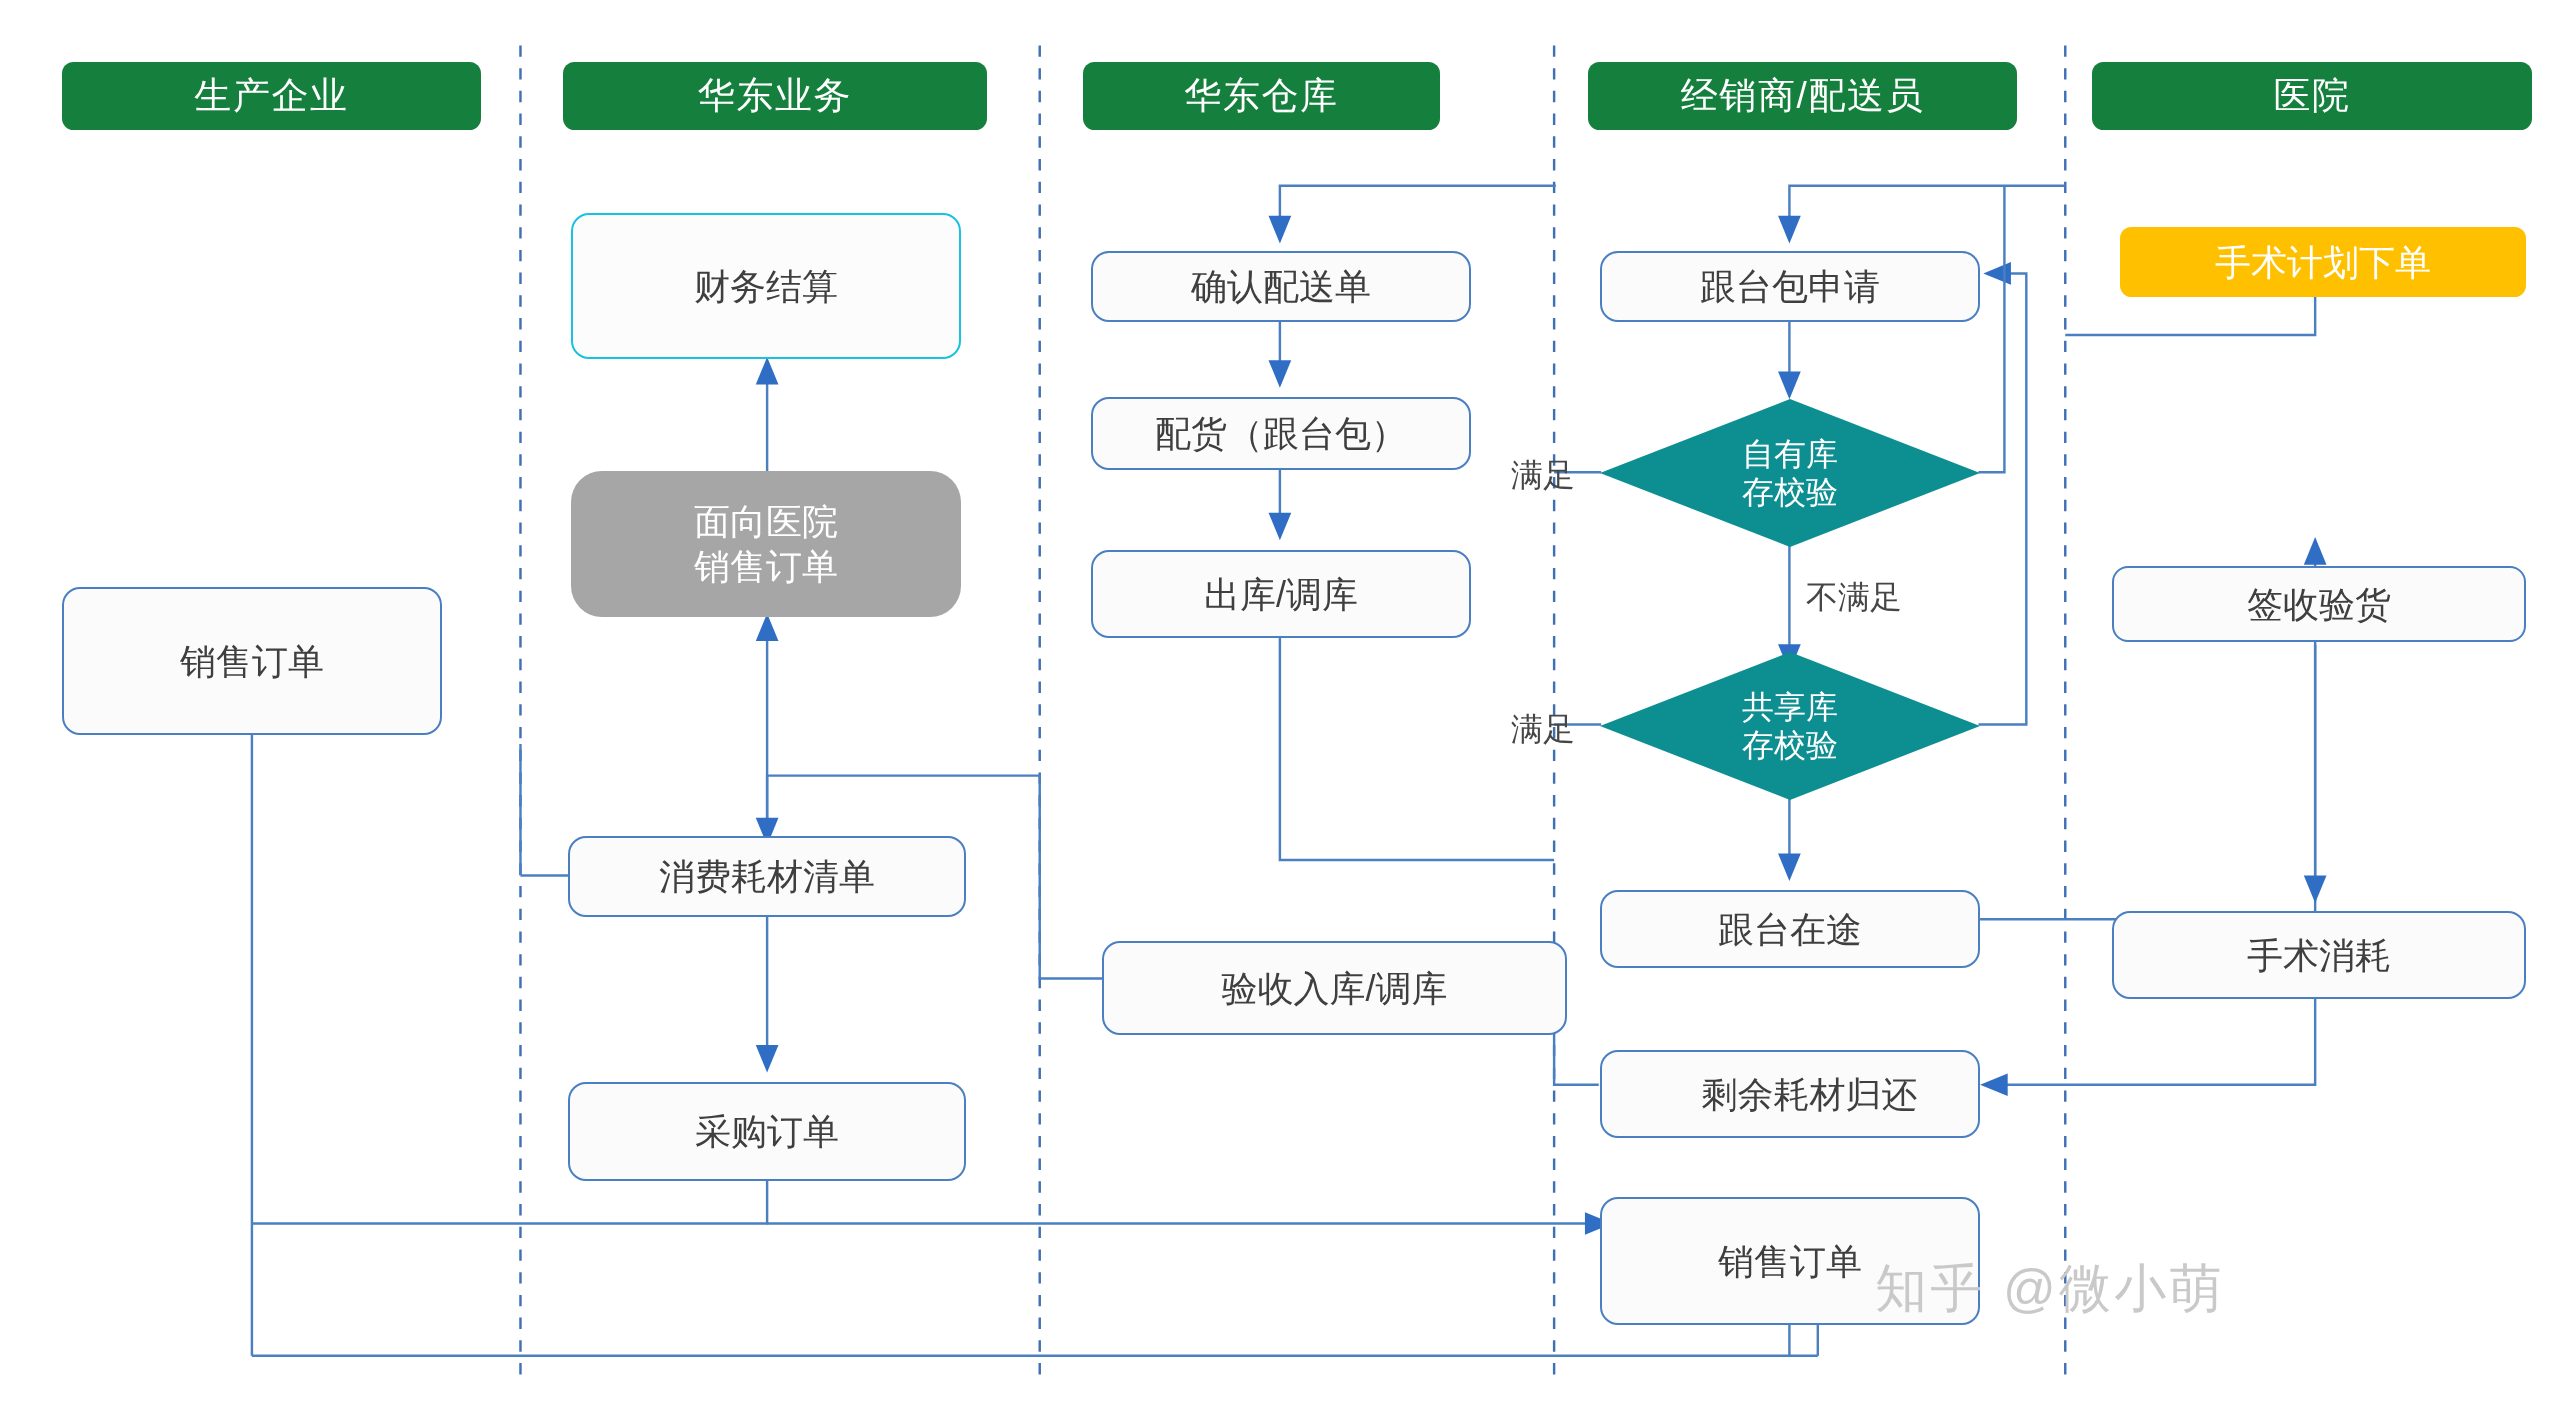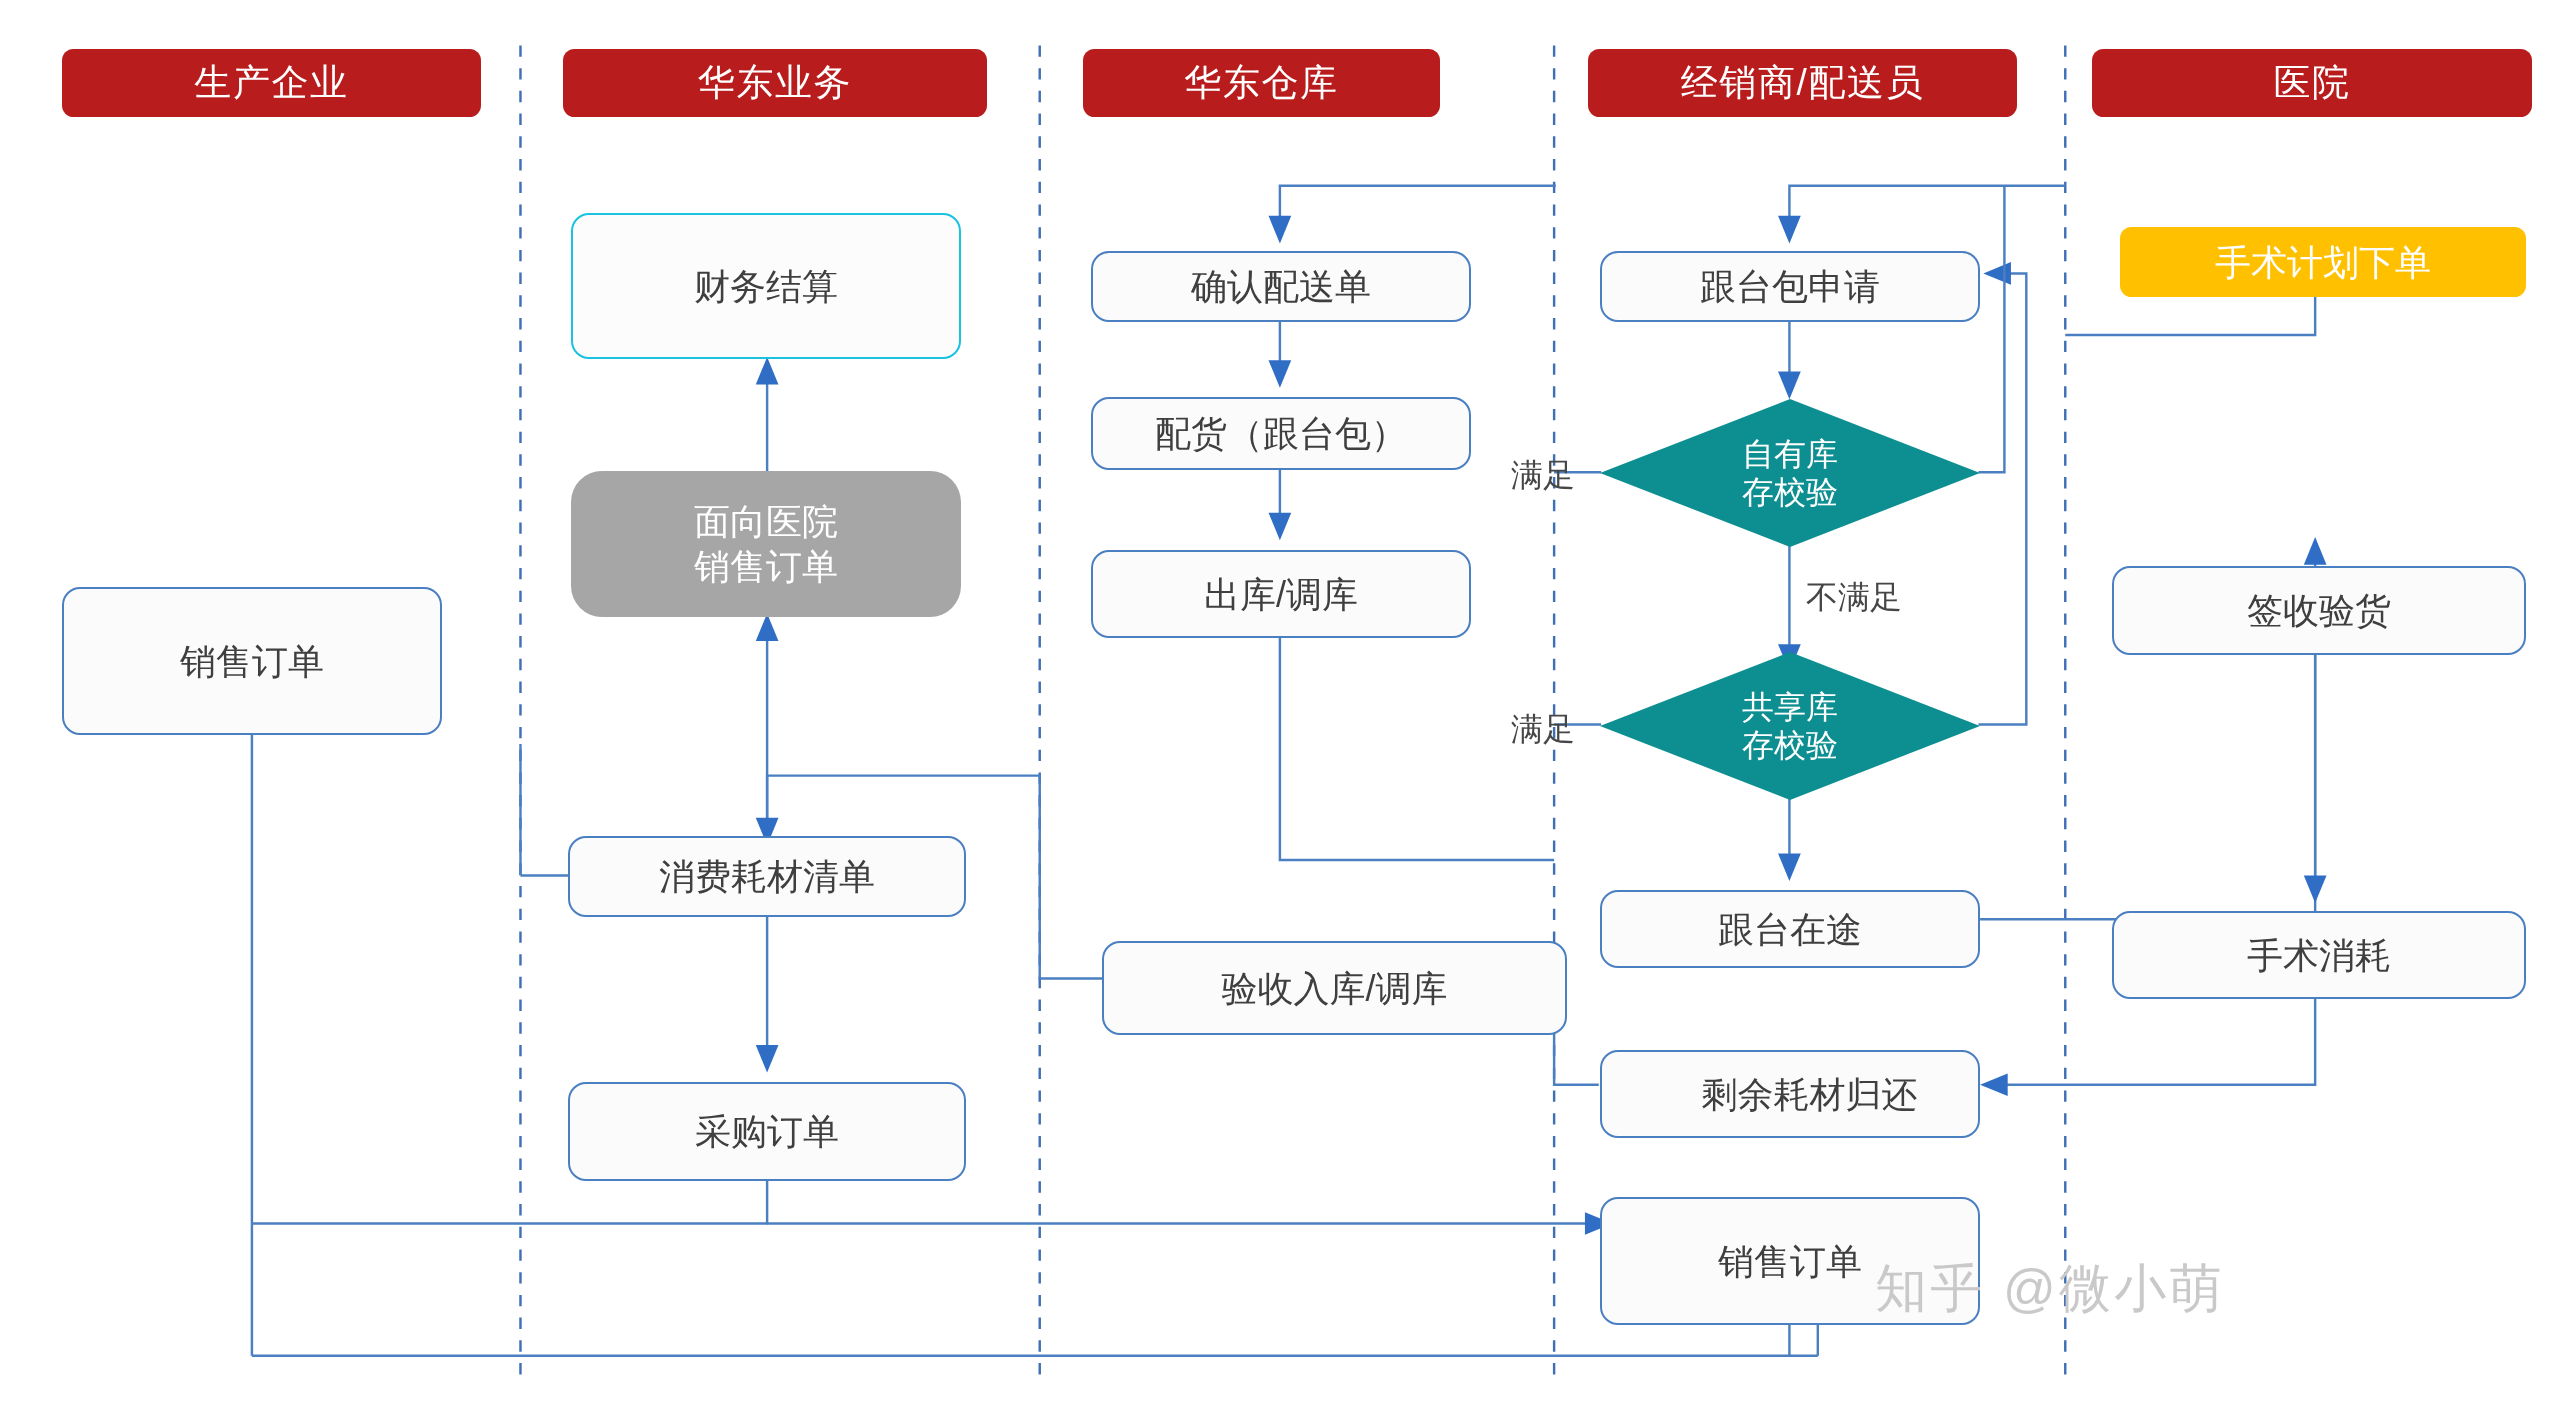--- a/index.html
+++ b/index.html
@@ -45,25 +45,26 @@
     position: absolute;
     box-sizing: border-box;
     display: flex;
     align-items: center;
     justify-content: center;
     text-align: center;
     line-height: 1.25;
     border-radius: 18px;
   }
   .node-header {
-    background: #b91c1c;
+    background: #15803d;
     color: #ffffff;
     font-size: 37px;
     border-radius: 11.4px;
     letter-spacing: 1.6px;
+    margin-top: 13px;
   }
   .node-plain {
     background: #fbfbfb;
     border: 2.4px solid #4a7fc1;
     color: #3f3f3f;
     font-size: 36px;
     margin-top: 9px;
   }
   .node-cyan {
     background: #fcfcfc;
@@ -268,21 +269,21 @@
   </div>
 
   <div class="node node-plain" style="left:1600px; top:881px; width:380px; height:78px;">跟台在途</div>
 
   <div class="node node-plain" style="left:1600px; top:1041px; width:380px; height:88px;padding-left:39px;">剩余耗材归还</div>
 
   <div class="node node-plain" style="left:1600px; top:1188px; width:380px; height:128px;">销售订单</div>
 
   <div class="node node-orange" style="left:2120px; top:227px; width:406px; height:70px;">手术计划下单</div>
 
-  <div class="node node-plain" style="left:2112px; top:557px; width:414px; height:89px;">签收验货</div>
+  <div class="node node-plain" style="left:2112px; top:557px; width:414px; height:76px;border-radius:16px;">签收验货</div>
 
   <div class="node node-plain" style="left:2112px; top:902px; width:414px; height:88px;">手术消耗</div>
 
   <div class="edge-label" style="left:1511px; top:454px;">满足</div>
   <div class="edge-label" style="left:1806px; top:576px;">不满足</div>
   <div class="edge-label" style="left:1511px; top:708px;">满足</div>
 
   <div class="watermark" style="left:1875px; top:1254px;">知乎 @微小萌</div>
 
 </div>

